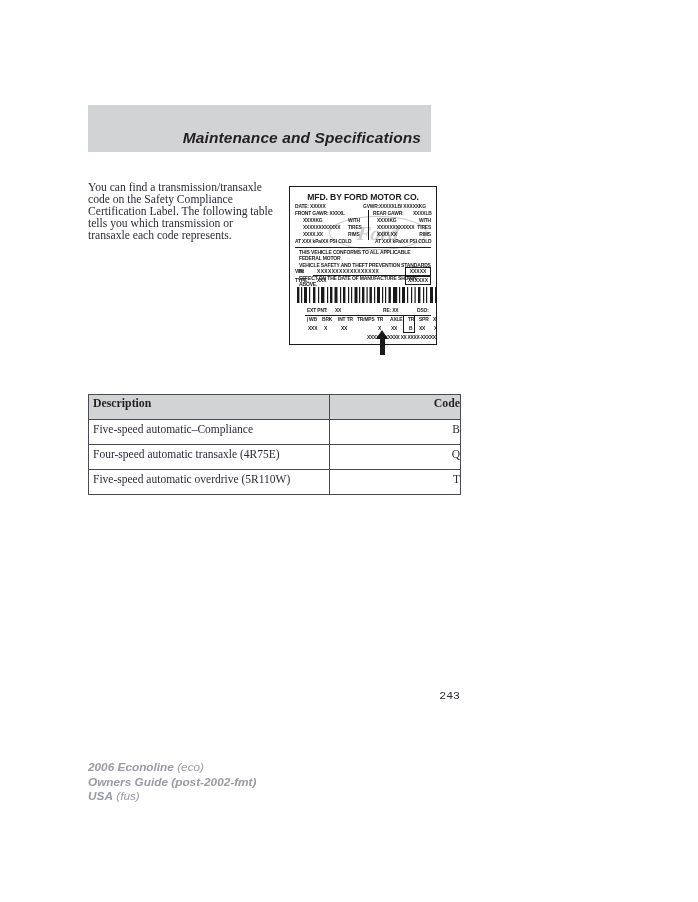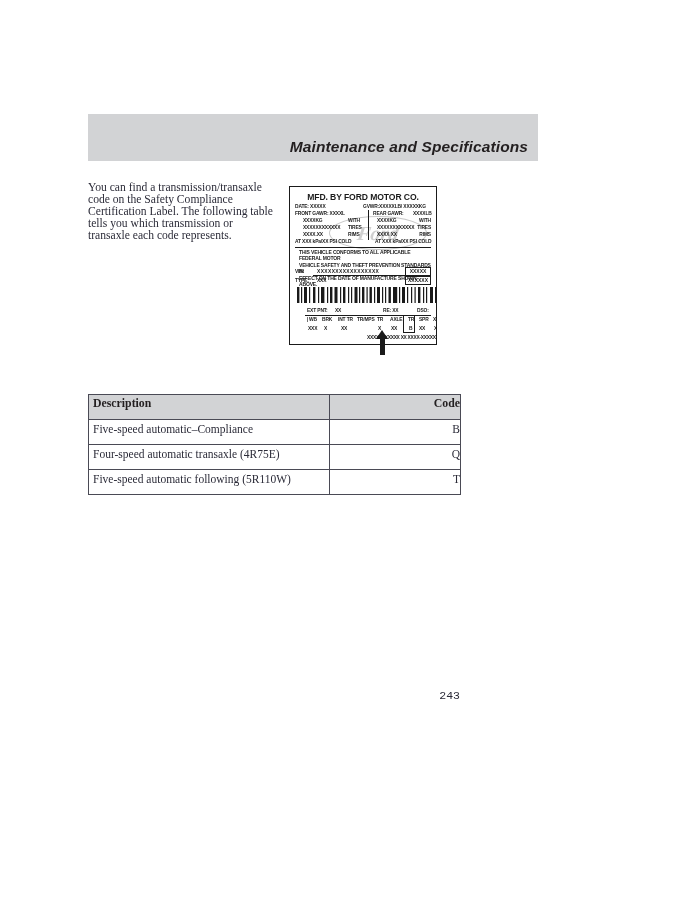--- a/index.html
+++ b/index.html
@@ -20,22 +20,22 @@
     position: absolute;
     left: 0; top: 0;
     width: 698px;
     height: 902px;
   }
 
   
   .header-band {
     position: absolute;
     left: 88px;
-    top: 114px;
-    width: 450px;
+    top: 105px;
+    width: 343px;
     height: 47px;
     background: #d2d3d5;
     text-decoration: underline;
   }
   .header-title {
     position: absolute;
     right: 10px;
     bottom: 5px;
     font-family: "Liberation Sans", sans-serif;
     font-weight: bold;
@@ -437,22 +437,35 @@
     <tbody>
       <tr>
         <td>Five-speed automatic–Compliance</td>
         <td class="col-code">B</td>
       </tr>
       <tr>
         <td>Four-speed automatic transaxle (4R75E)</td>
         <td class="col-code">Q</td>
       </tr>
       <tr>
-        <td>Five-speed automatic following (5R110W)</td>
+        <td>Five-speed automatic overdrive (5R110W)</td>
         <td class="col-code">T</td>
       </tr>
     </tbody>
   </table>
 
   <div class="page-number">243</div>
 
+  <div class="doc-footer">
+    <div>
+      <span class="strong">2006 Econoline</span>
+      <span class="light">(eco)</span>
+    </div>
+    <div>
+      <span class="strong">Owners Guide (post-2002-fmt)</span>
+    </div>
+    <div>
+      <span class="strong">USA</span>
+      <span class="light">(fus)</span>
+    </div>
+  </div>
 
 </div>
 
 </body></html>

